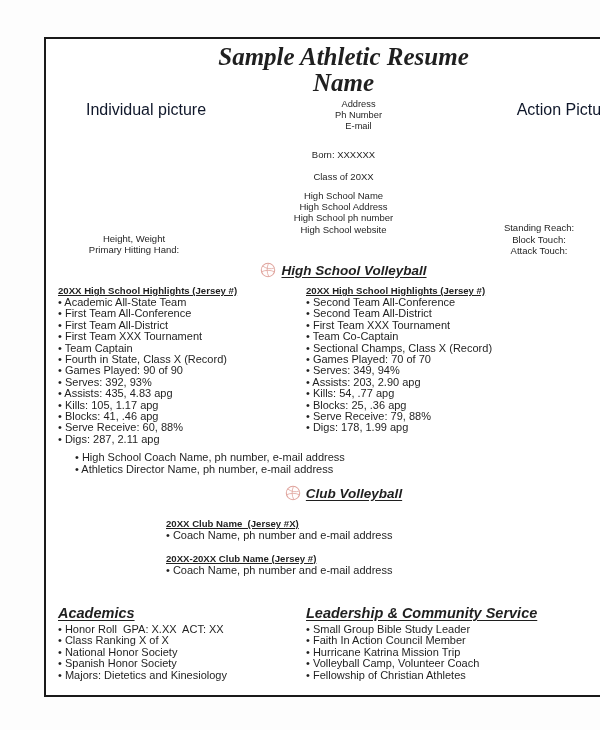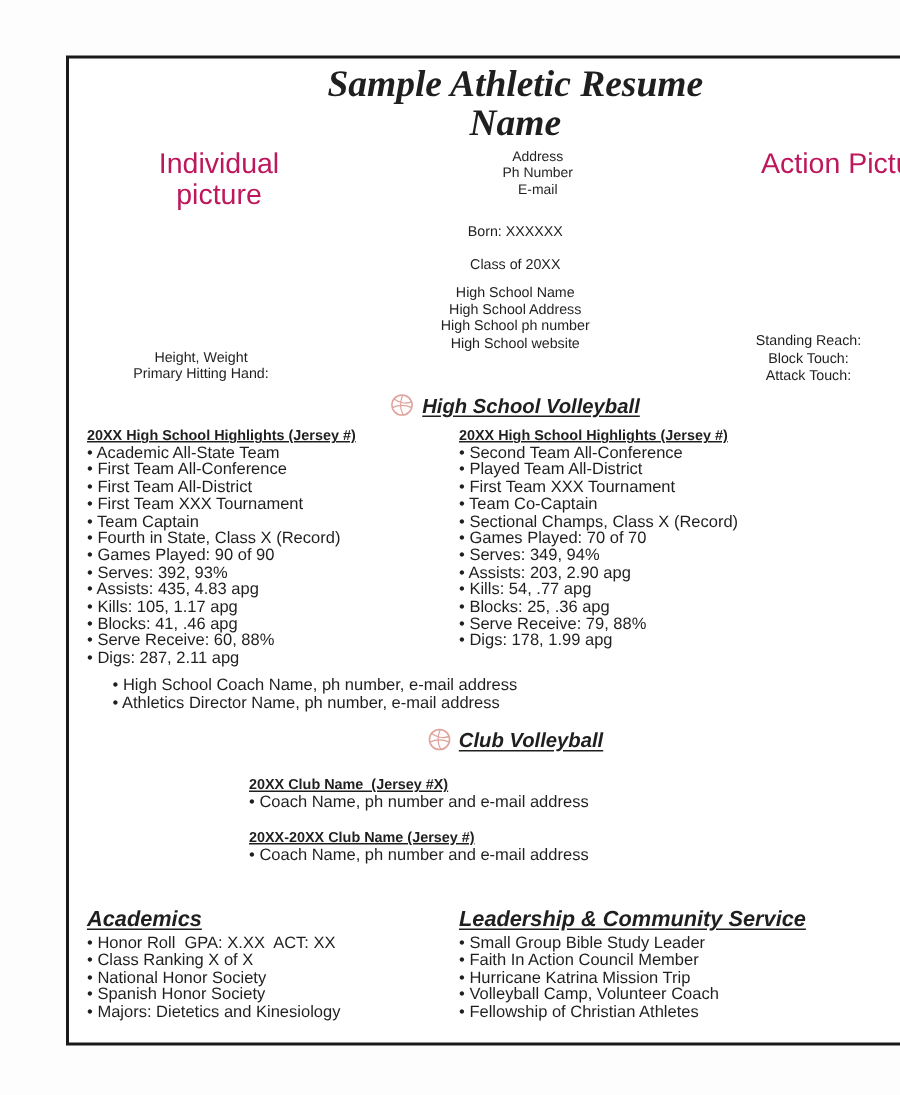--- a/index.html
+++ b/index.html
@@ -24,21 +24,21 @@
     font-weight: bold; font-style: italic;
     font-size: 25px; line-height: 26px;
     text-align: center;
   }
   .title.first { margin-top: 5px; }
   .photo-row {
     display: flex; justify-content: space-between;
     margin-top: 3px; height: 44px;
   }
   .photo-label {
-    font-size: 19px; line-height: 21px; color: #be185d;
+    font-size: 16px; line-height: 21px; color: #0f172a;
   }
   .photo-label.left { width: 140px; margin-left: 30px; text-align: center; }
   .photo-label.right { width: 130px; margin-right: 10px; text-align: center; }
   .contact { flex: 1; text-align: center; font-size: 9.3px; }
   .contact .c-line { line-height: 11.2px; }
   .center-line { text-align: center; font-size: 9.5px; line-height: 11px; }
   .born { margin-top: 6px; }
   .classof { margin-top: 11px; }
   .info-grid { position: relative; height: 66px; margin-top: 8px; }
   .school {
@@ -157,21 +157,21 @@
             <div class="bullet">Kills: 105, 1.17 apg</div>
             <div class="bullet">Blocks: 41, .46 apg</div>
             <div class="bullet">Serve Receive: 60, 88%</div>
             <div class="bullet">Digs: 287, 2.11 apg</div>
           </div>
       </div>
       <div class="col right">
         <div class="mini-header">20XX High School Highlights (Jersey #)</div>
         <div>
             <div class="bullet">Second Team All-Conference</div>
-            <div class="bullet">Played Team All-District</div>
+            <div class="bullet">Second Team All-District</div>
             <div class="bullet">First Team XXX Tournament</div>
             <div class="bullet">Team Co-Captain</div>
             <div class="bullet">Sectional Champs, Class X (Record)</div>
             <div class="bullet">Games Played: 70 of 70</div>
             <div class="bullet">Serves: 349, 94%</div>
             <div class="bullet">Assists: 203, 2.90 apg</div>
             <div class="bullet">Kills: 54, .77 apg</div>
             <div class="bullet">Blocks: 25, .36 apg</div>
             <div class="bullet">Serve Receive: 79, 88%</div>
             <div class="bullet">Digs: 178, 1.99 apg</div>

